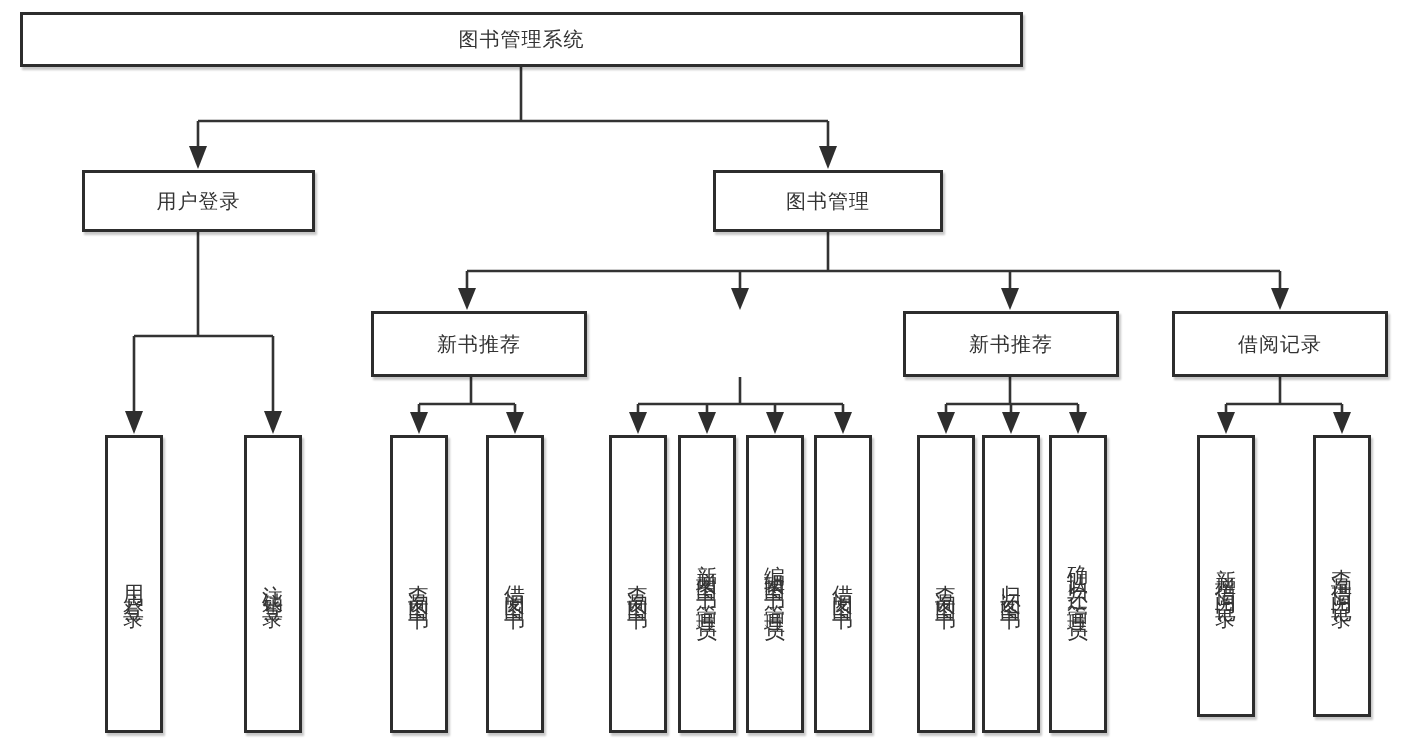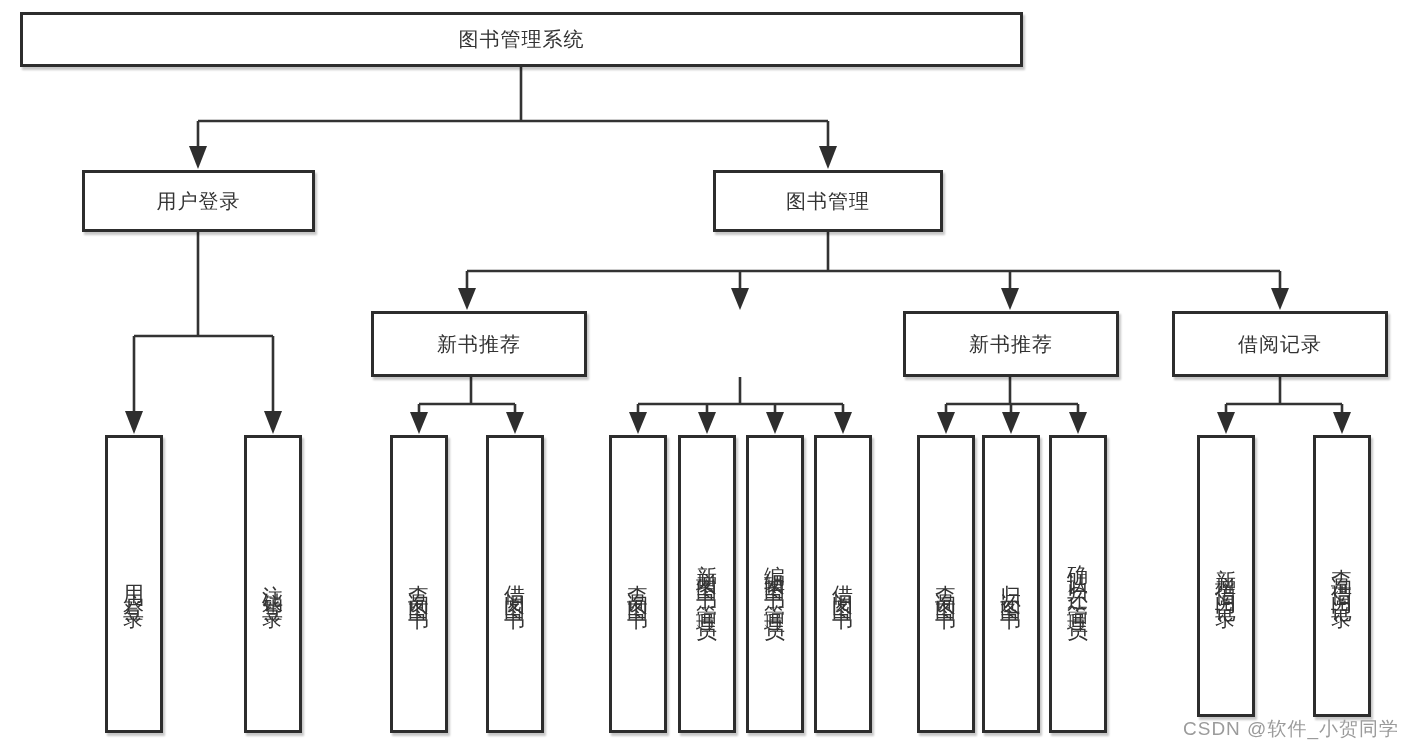--- a/index.html
+++ b/index.html
@@ -153,15 +153,14 @@
   <div class="node leaf" style="left:1049px">
     <span class="v">确认归还（管理员）</span>
   </div>
   <div class="node leaf short" style="left:1197px">
     <span class="v">新增借阅记录</span>
   </div>
   <div class="node leaf short" style="left:1313px">
     <span class="v">查询借阅记录</span>
   </div>
 
-  <div class="watermark">CSDN @软件_小贺同学</div>
 
 </div>
 
 </body></html>

